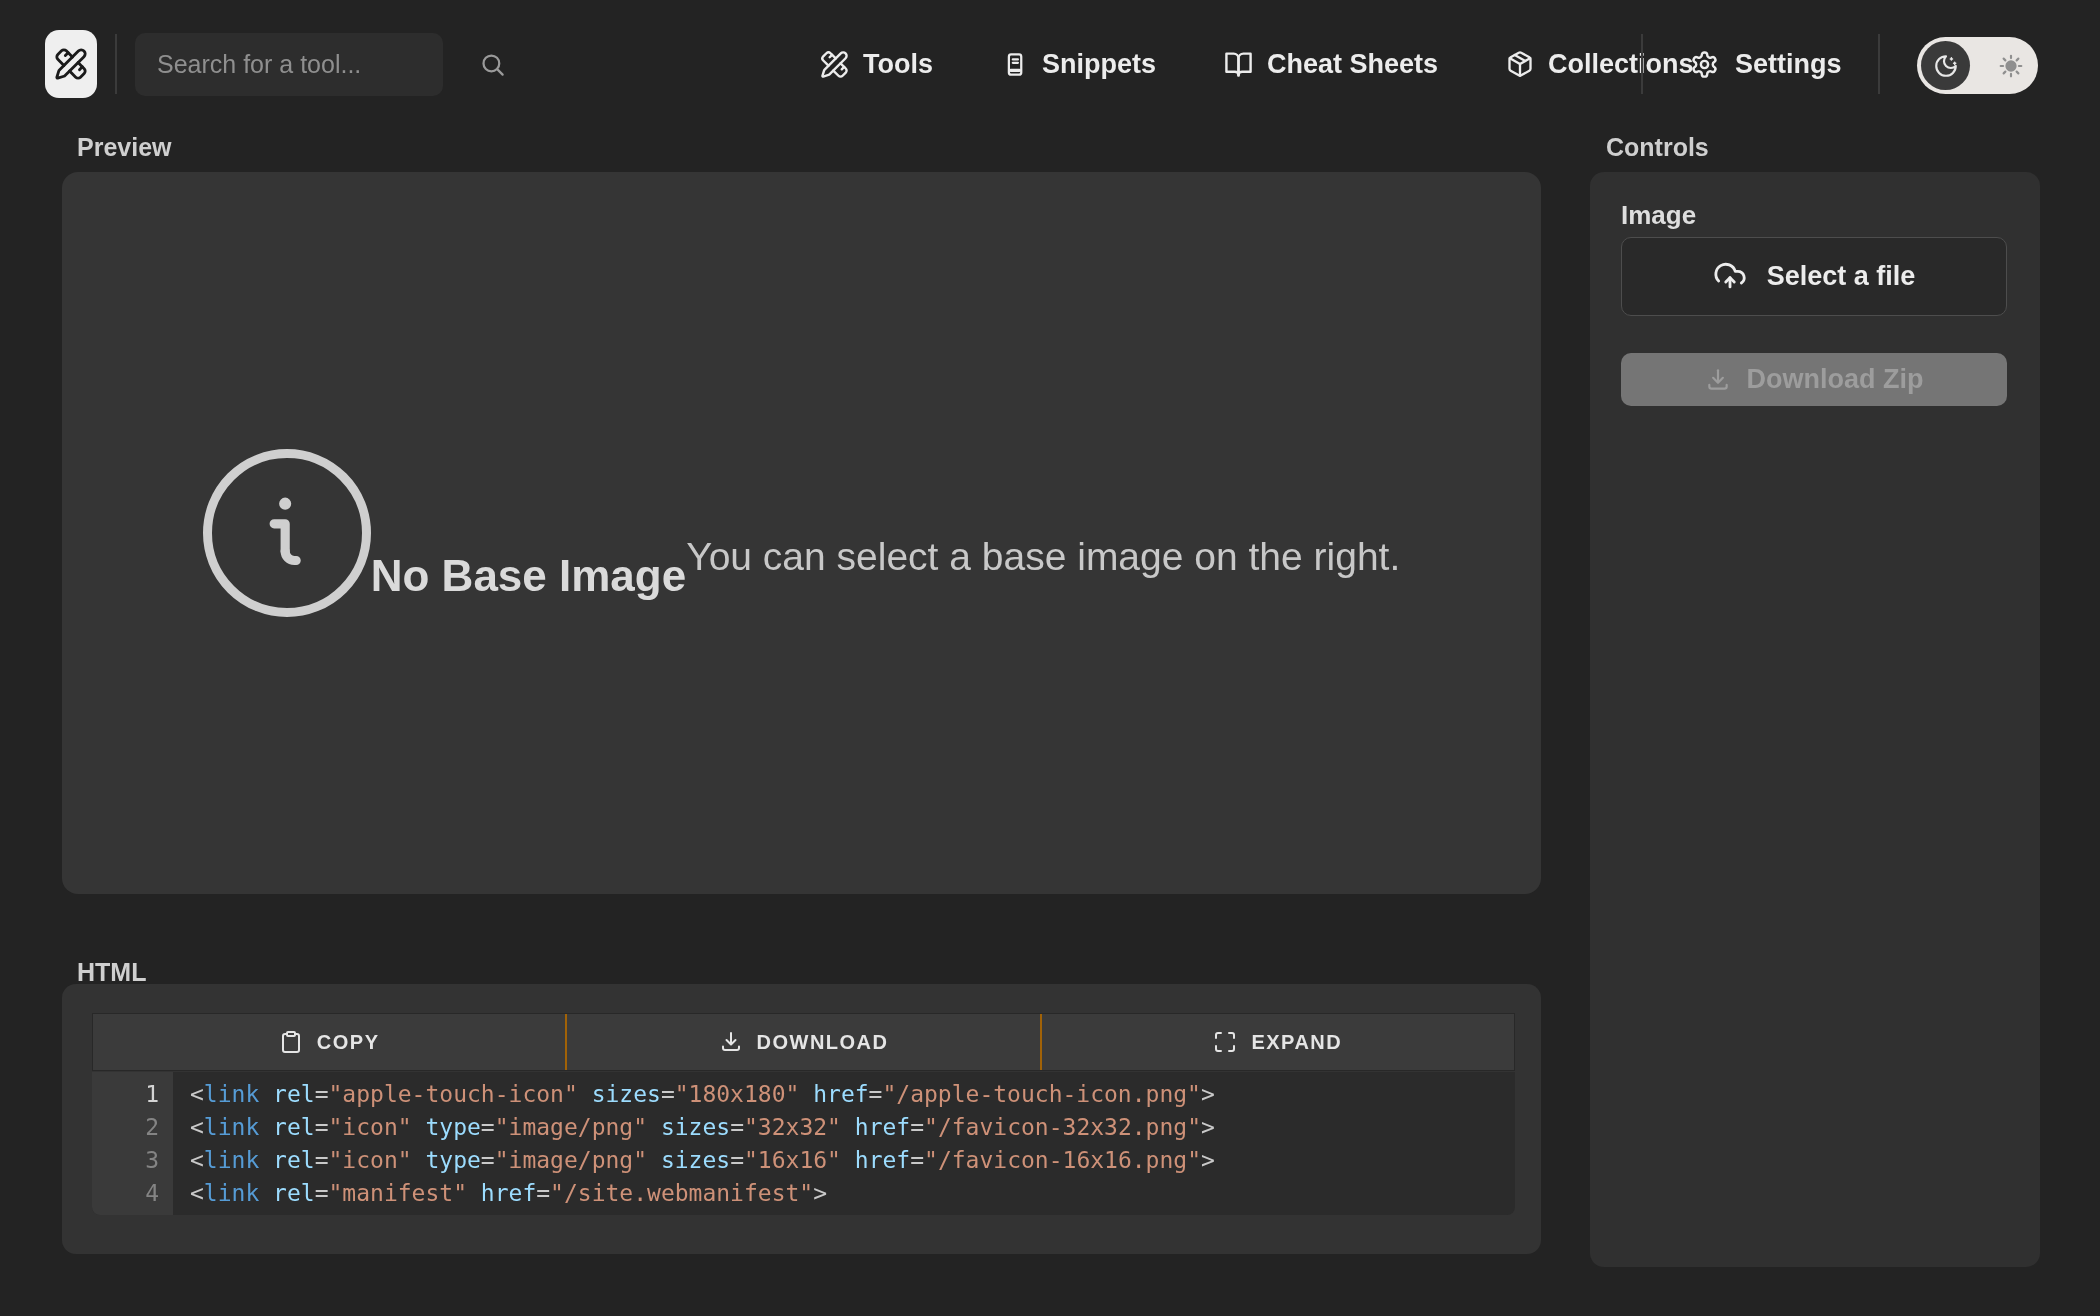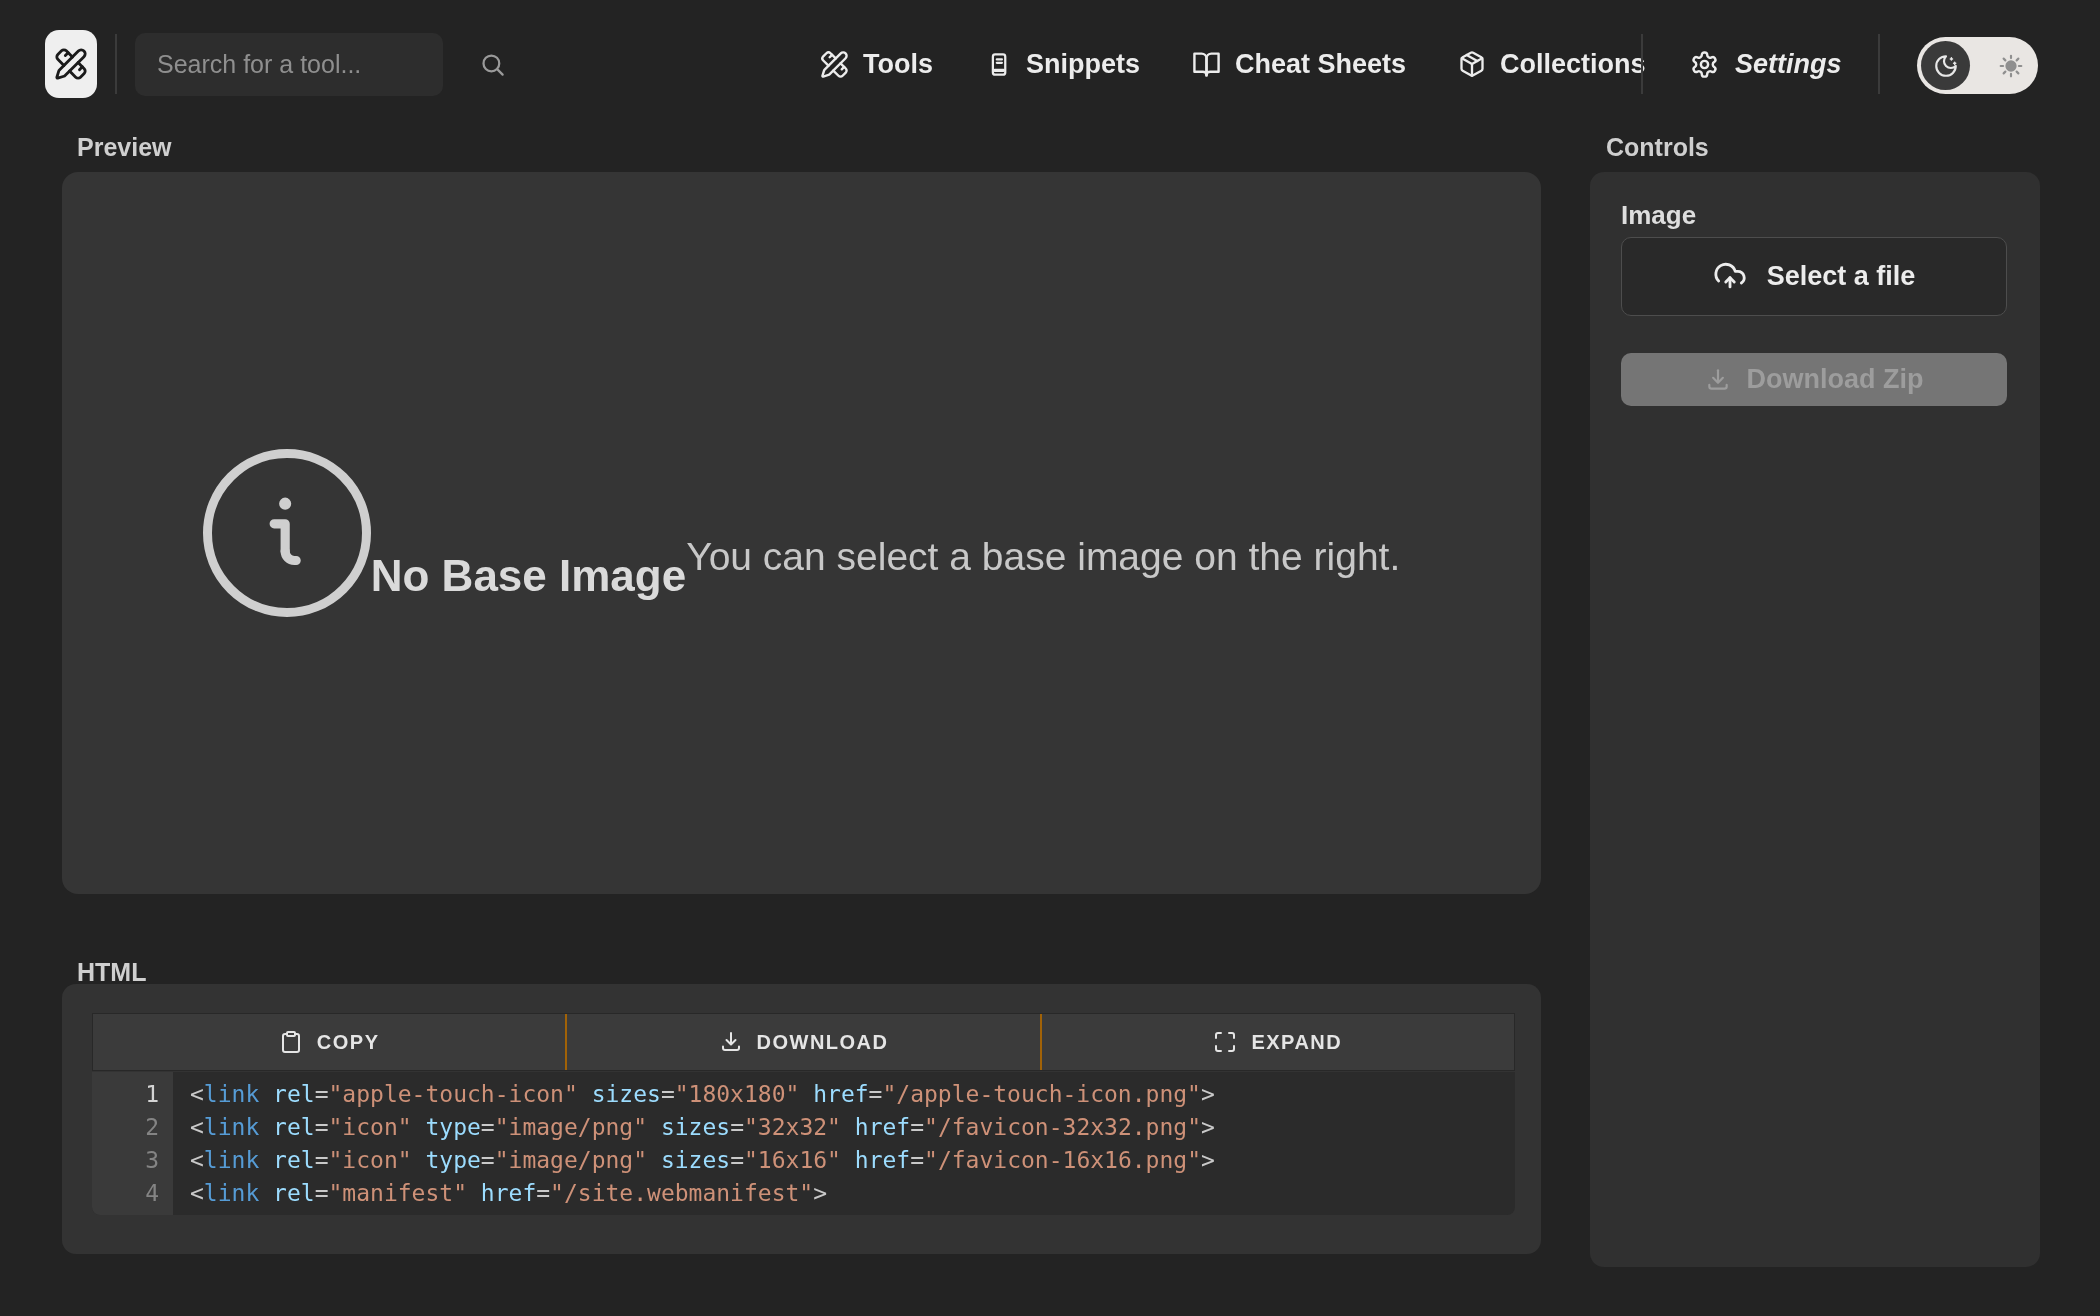--- a/index.html
+++ b/index.html
@@ -27,31 +27,31 @@
     padding:0 18px 0 22px;
   }
   .search-box input {
     flex:1; background:transparent; border:none; outline:none;
     font-family:"Liberation Sans", sans-serif;
     font-size:25px; color:#cfcfcf;
   }
   .search-box input::placeholder { color:#8f8f8f; }
   .nav-group {
     position:absolute; left:820px; top:30px; height:68px;
-    display:flex; align-items:center; gap:52px;
+    display:flex; align-items:center; gap:68px;
   }
   .nav-item {
     display:flex; align-items:center; gap:14px;
     font-size:27px; font-weight:bold; color:#ececec; cursor:pointer;
     white-space:nowrap;
   }
   .settings-item {
     position:absolute; left:1690px; top:30px; height:68px;
     display:flex; align-items:center; gap:16px;
-    font-size:27px; font-weight:bold; color:#ececec; cursor:pointer;font-style:italic;
+    font-size:27px; font-weight:bold; color:#ececec; cursor:pointer;
   }
   .theme-toggle {
     position:absolute; left:1917px; top:37px; width:121px; height:57px;
     background:#e9e6e3; border-radius:29px; cursor:pointer;
   }
   .toggle-knob {
     position:absolute; left:4px; top:4px; width:49px; height:49px;
     border-radius:50%; background:#3a3a3a;
     display:flex; align-items:center; justify-content:center;
   }

